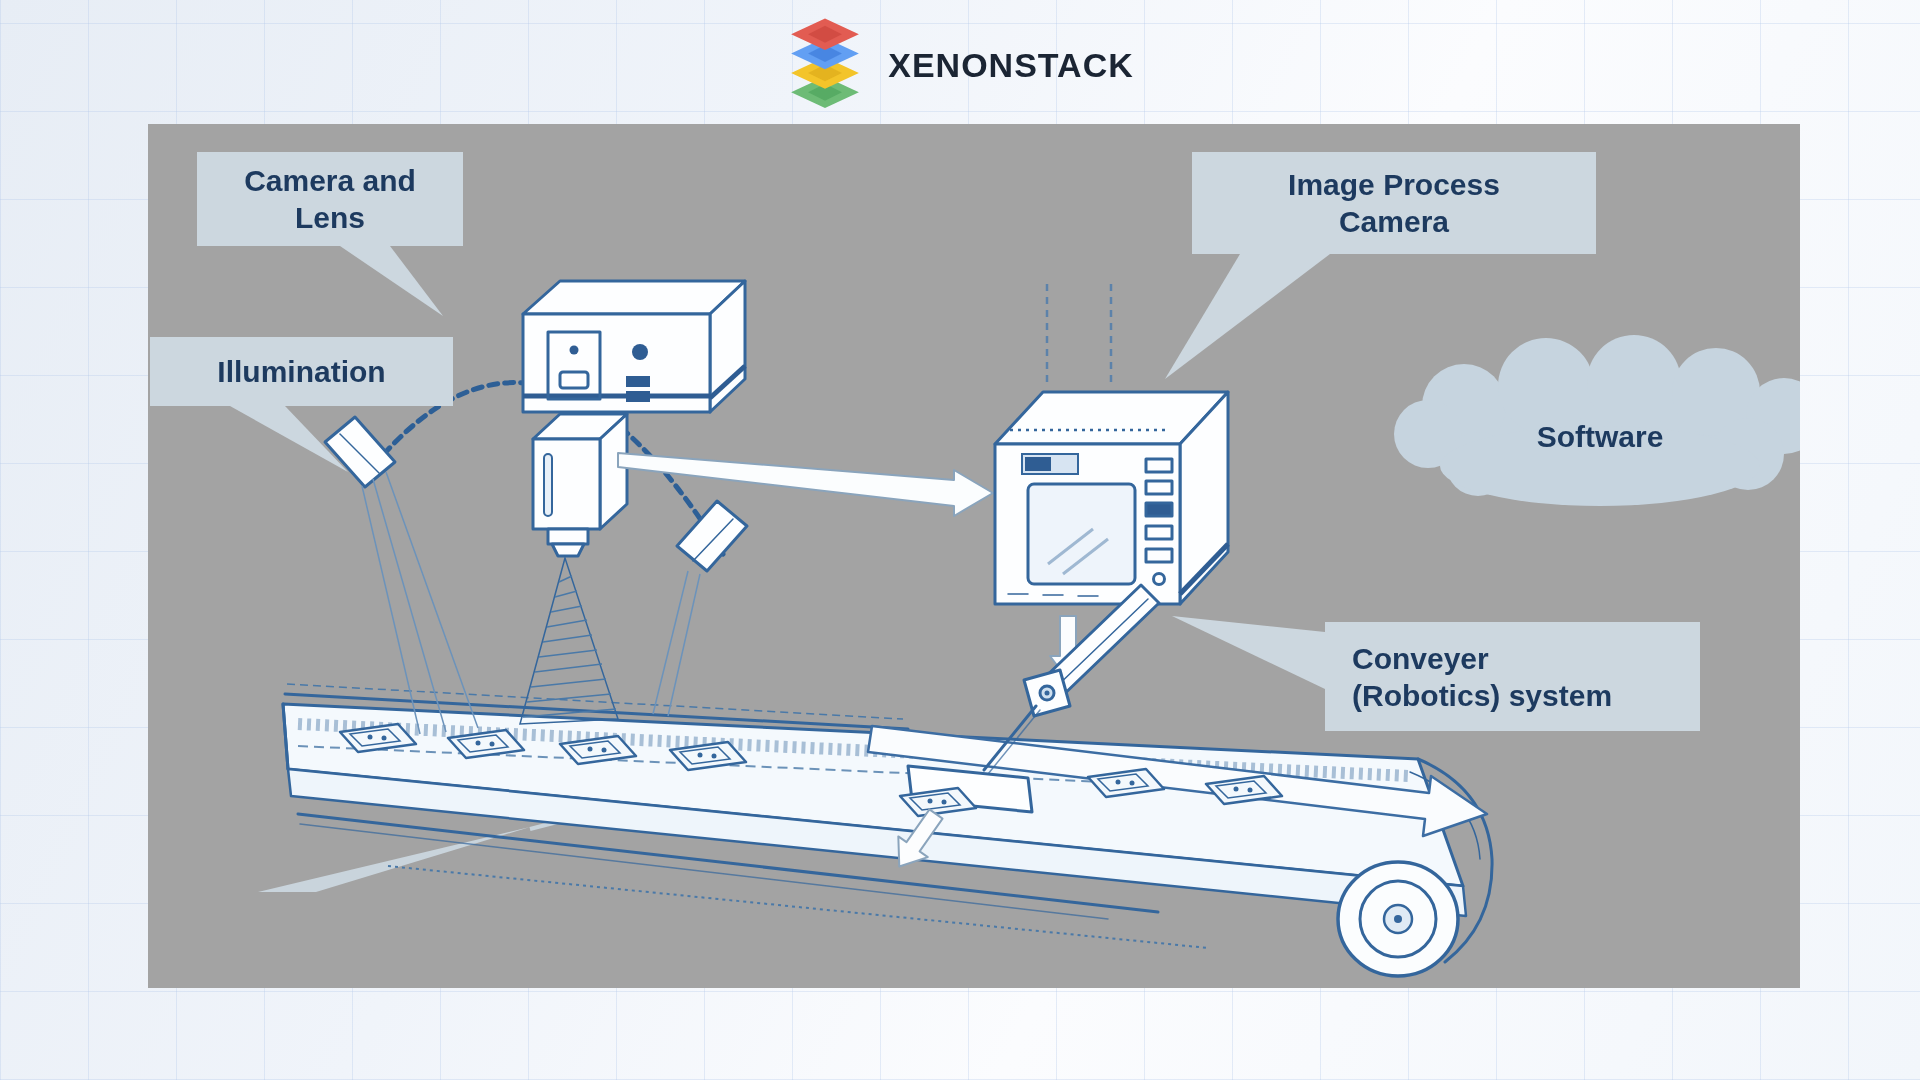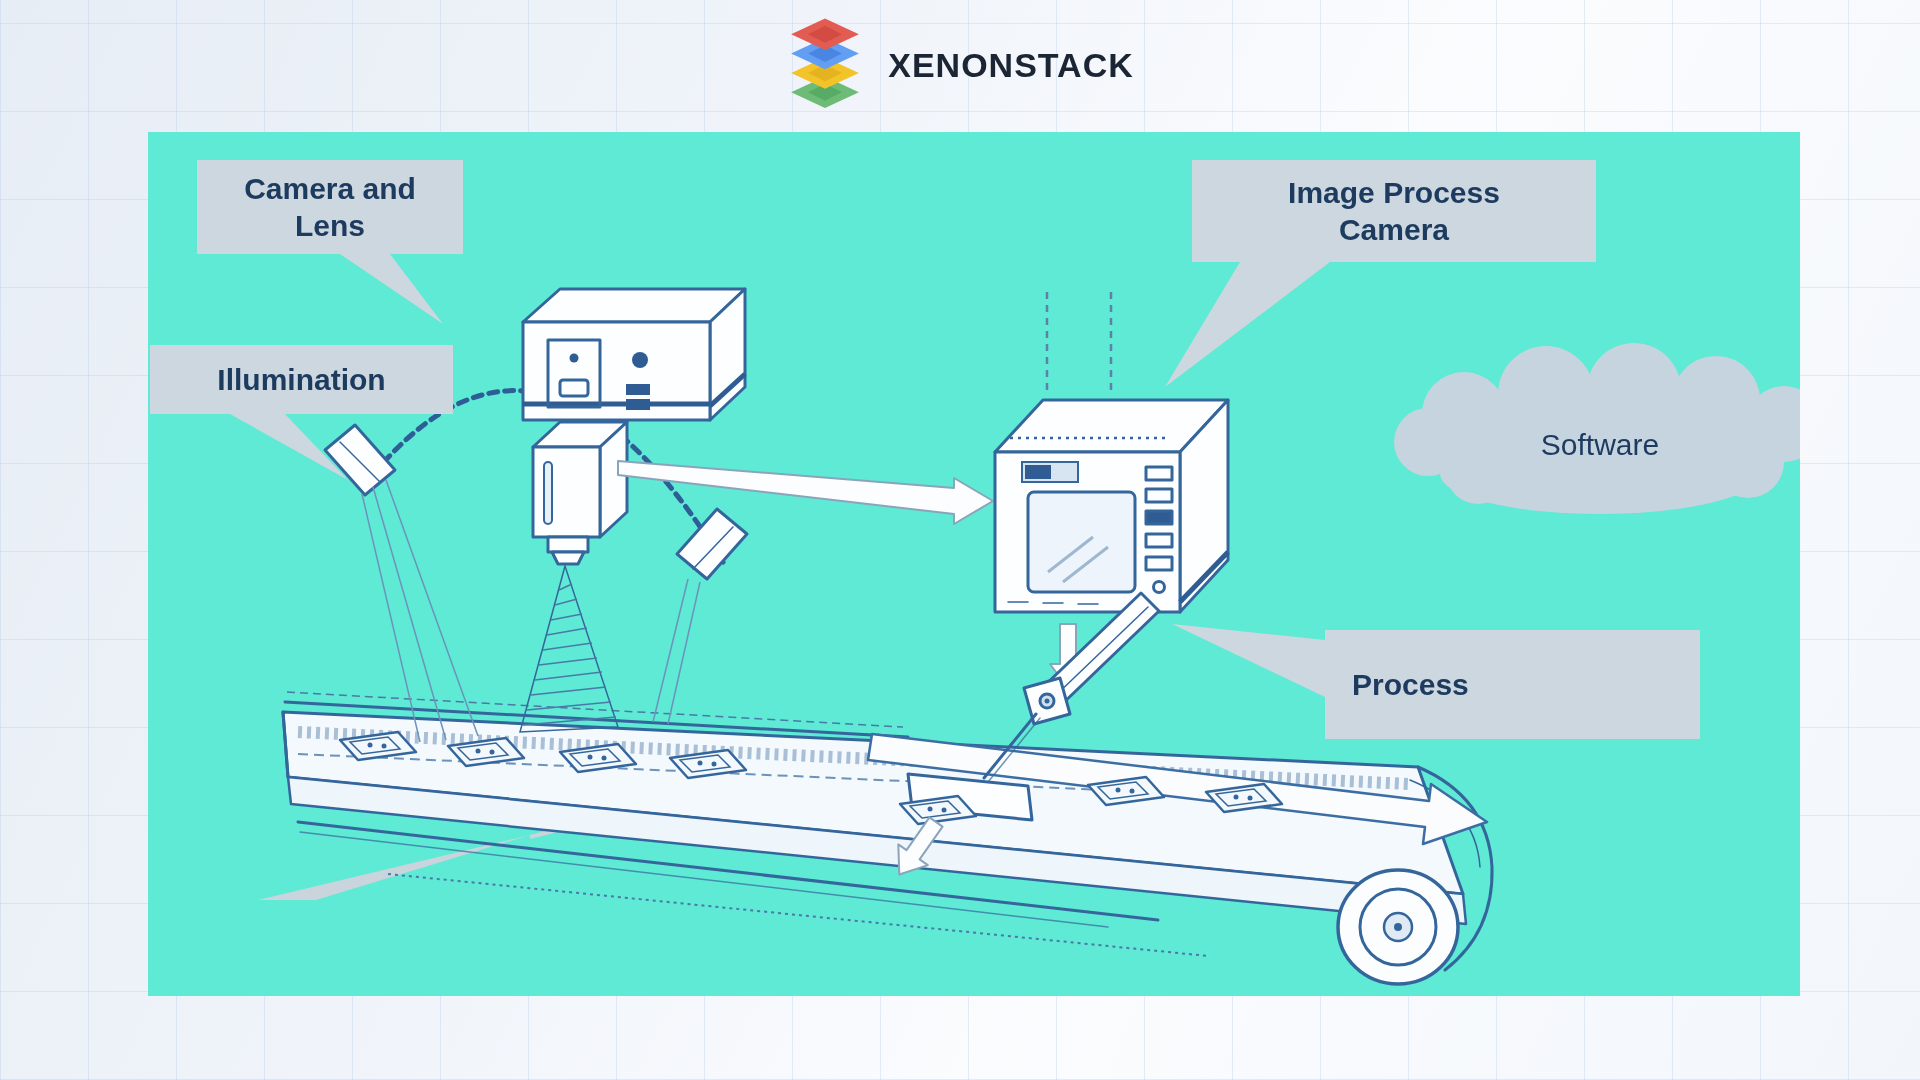--- a/index.html
+++ b/index.html
@@ -6,34 +6,34 @@
   body{
     width:1920px;height:1080px;position:relative;overflow:hidden;
     font-family:"Liberation Sans",sans-serif;
     background:
       repeating-linear-gradient(90deg, rgba(173,196,232,.30) 0 1.5px, transparent 1.5px 88px),
       repeating-linear-gradient(0deg, rgba(173,196,232,.30) 0 1.5px, transparent 1.5px 88px),
       linear-gradient(115deg,#e7edf5 0%,#f0f4fa 35%,#fbfcfe 62%,#f2f6fb 100%);
   }
   .brand{position:absolute;top:16px;left:0;right:0;display:flex;justify-content:center;align-items:center;gap:24px}
   .brand-name{font-size:34px;font-weight:700;color:#1b2534;letter-spacing:1px;padding-top:6px}
-  .panel{position:absolute;left:148px;top:132px;width:1652px;height:864px;background:#5eead4}
+  .panel{position:absolute;left:148px;top:124px;width:1652px;height:864px;background:#a3a3a3}
   .art{position:absolute;left:0;top:0}
   .callout{
     position:absolute;background:#ccd7df;color:#1d3a5f;
     font-weight:700;font-size:30px;line-height:37px;
     display:flex;flex-direction:column;justify-content:center;align-items:center;
     text-align:center;box-sizing:border-box
   }
   #lbl-camera{left:49px;top:28px;width:266px;height:94px}
   #lbl-illumination{left:2px;top:213px;width:303px;height:69px}
   #lbl-improc{left:1044px;top:28px;width:404px;height:102px}
   #lbl-conveyer{left:1177px;top:498px;width:375px;height:109px;align-items:flex-start;text-align:left;padding-left:27px}
   #lbl-object{left:19px;top:768px;width:233px;height:69px}
-  .cloud-label{position:absolute;left:1352px;top:296px;width:200px;text-align:center;color:#1d3a5f;font-weight:400;font-size:30px}
+  .cloud-label{position:absolute;left:1352px;top:296px;width:200px;text-align:center;color:#1d3a5f;font-weight:700;font-size:30px}
   .ink{stroke:#34669c;fill:none;stroke-width:3;stroke-linecap:round;stroke-linejoin:round}
   .inkf{stroke:#34669c;fill:#fdfeff;stroke-width:3;stroke-linejoin:round}
   .thin{stroke:#34669c;fill:none;stroke-width:1.5;stroke-linecap:round}
   .gray-arrow{fill:#fbfdfe;stroke:#8aa4bc;stroke-width:2;stroke-linejoin:round}
 </style>
 </head>
 <body>
 
 <header class="brand">
   <svg width="78" height="92" viewBox="0 0 64 76" aria-hidden="true">
@@ -227,21 +227,22 @@
   <div class="callout" id="lbl-illumination">
     <span>Illumination</span>
   </div>
 
   <div class="callout" id="lbl-improc">
     <span>Image Process</span>
     <span>Camera</span>
   </div>
 
   <div class="callout" id="lbl-conveyer">
-    <span>Process</span>
+    <span>Conveyer</span>
+    <span>(Robotics) system</span>
   </div>
 
 
   <div class="cloud-label">
     <span>Software</span>
   </div>
 
 </div>
 
 </body></html>

